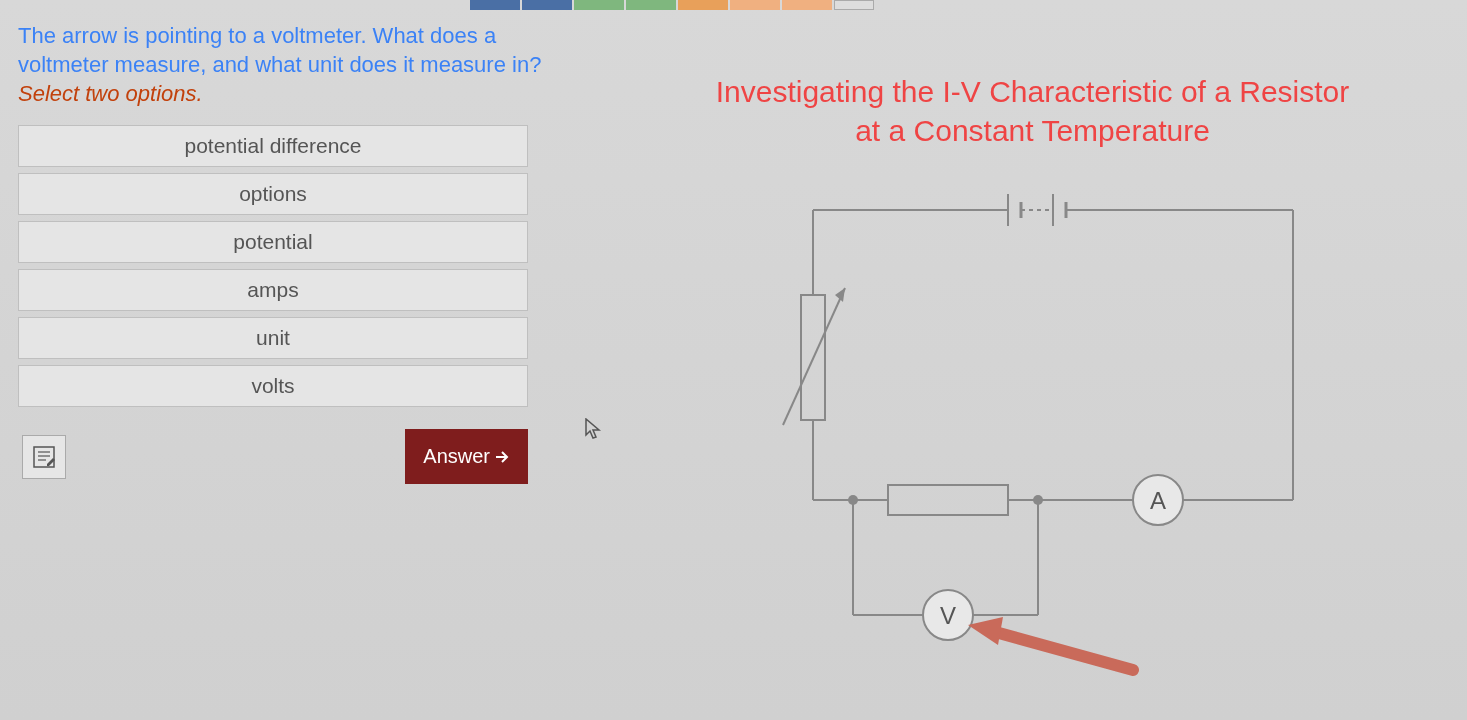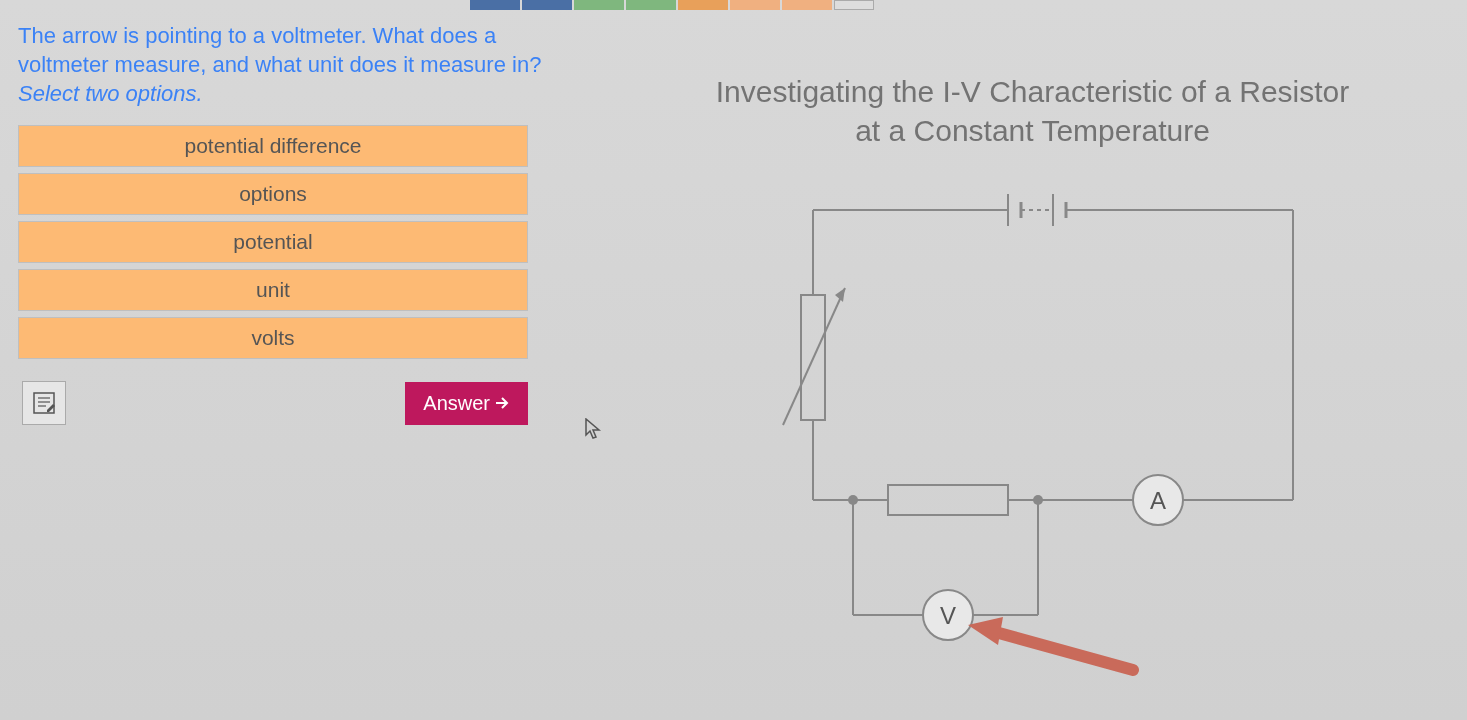--- a/index.html
+++ b/index.html
@@ -26,40 +26,40 @@
     .chip.green { background: #7fb77e; }
     .chip.orange { background: #e8a05a; }
     .chip.peach { background: #f0b080; }
     .chip.gray { width: 40px; background: #ddd; border:1px solid #aaa; }
     .content { display: flex; padding: 10px 20px 0 18px; height: calc(100% - 12px); }
     .left-col { width: 560px; flex: 0 0 560px; }
     .question-text {
       color: #3b82f6; font-size: 22px; line-height: 1.3; margin-bottom: 2px;
     }
     .instruction {
-      font-style: italic; color: #3b82f6; font-size: 22px; margin-bottom: 18px;
+      font-style: italic; color: #c2410c; font-size: 22px; margin-bottom: 18px;
     }
     .options { display: flex; flex-direction: column; gap: 6px; width: 510px; margin-bottom: 22px; }
     .option {
-      height: 42px; background: #fdba74; border: 1px solid #bfbfbf;
+      height: 42px; background: #e5e5e5; border: 1px solid #bfbfbf;
       display: flex; align-items: center; justify-content: center;
       color: #555; font-size: 21px; cursor: pointer;
     }
     .bottom-row { display: flex; align-items: center; width: 510px; justify-content: space-between; padding-left: 4px;}
     .notes-btn {
       width: 44px; height: 44px; border: 1px solid #aaa; background: #e6e6e6;
       display: flex; align-items: center; justify-content: center; cursor: pointer;
     }
     .answer-btn {
-      background: #be185d; color: #fff; font-size: 20px; padding: 10px 18px;
+      background: #7f1d1d; color: #fff; font-size: 20px; padding: 16px 18px;
       border: none; cursor: pointer; display: flex; align-items: center; gap: 6px;
     }
     .right-col { flex: 1; position: relative; padding-left: 40px; }
     .diagram-title {
-      text-align: center; color: #737373; font-size: 30px; line-height: 1.3;
+      text-align: center; color: #ef4444; font-size: 30px; line-height: 1.3;
       margin: 50px auto 13px auto; max-width: 650px;
     }
     .circuit { position: relative; width: 560px; height: 500px; margin: 30px auto 0 auto; }
   </style>
 </head>
 <body>
 
 <div class="top-strip">
   <div class="top-chips">
     <div class="chip blue"></div>
@@ -74,20 +74,21 @@
 </div>
 
 <div class="content">
   <div class="left-col">
     <div class="question-text">The arrow is pointing to a voltmeter. What does a voltmeter measure, and what unit does it measure in?</div>
     <div class="instruction">Select two options.</div>
     <div class="options">
       <div class="option">potential difference</div>
       <div class="option">options</div>
       <div class="option">potential</div>
+      <div class="option">amps</div>
       <div class="option">unit</div>
       <div class="option">volts</div>
     </div>
     <div class="bottom-row">
       <div class="notes-btn">
         <svg width="26" height="26" viewBox="0 0 26 26">
           <rect x="3" y="3" width="20" height="20" fill="none" stroke="#555" stroke-width="1.5"></rect>
           <line x1="7" y1="8" x2="19" y2="8" stroke="#555" stroke-width="1.2"></line>
           <line x1="7" y1="12" x2="19" y2="12" stroke="#555" stroke-width="1.2"></line>
           <line x1="7" y1="16" x2="15" y2="16" stroke="#555" stroke-width="1.2"></line>

